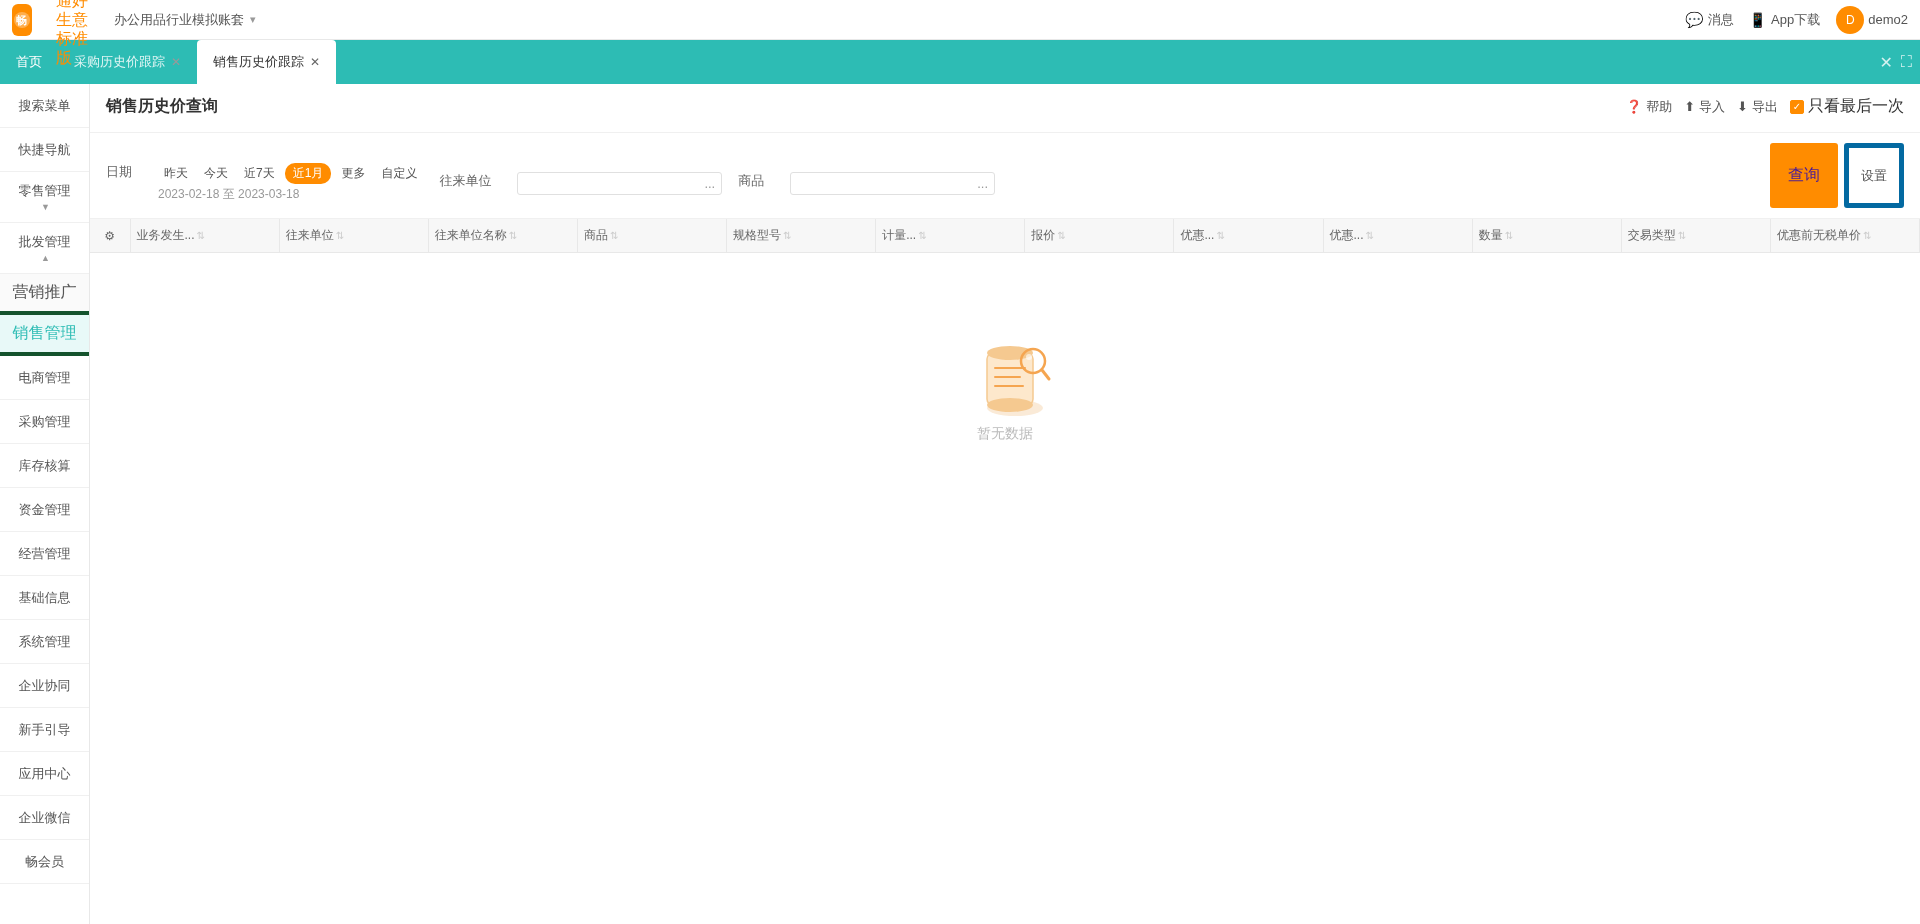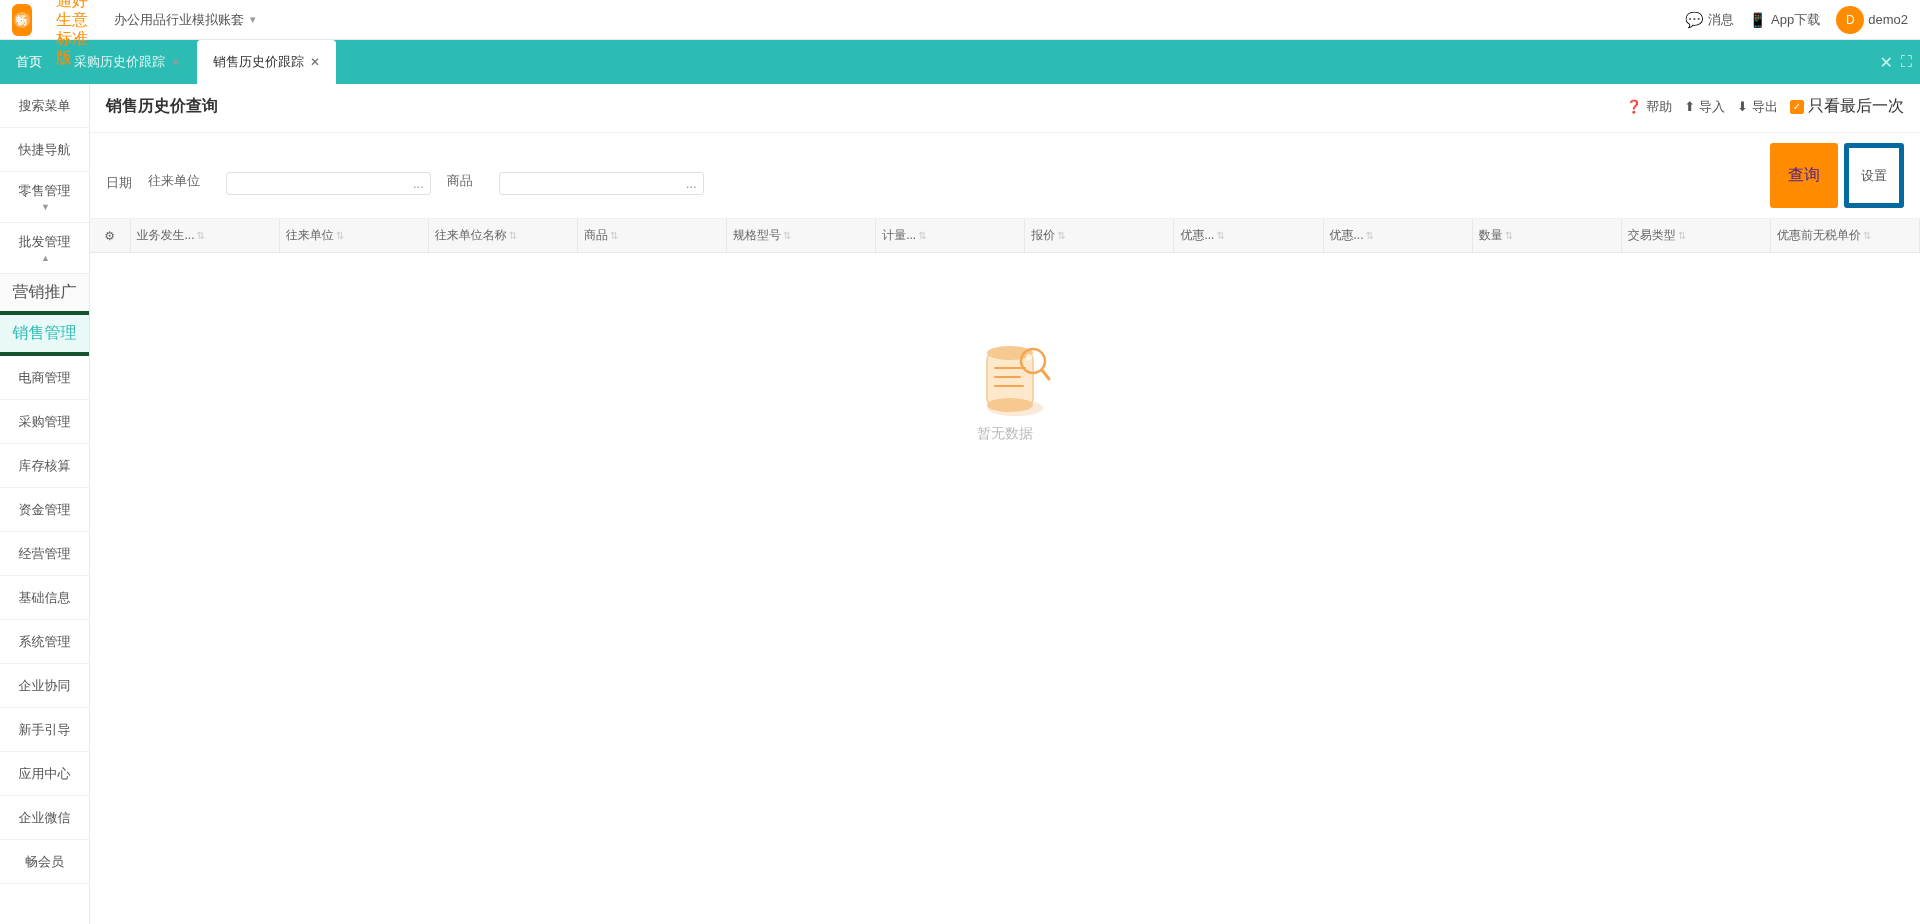--- a/index.html
+++ b/index.html
@@ -336,20 +336,31 @@
           <div class="checkbox-item">
             <div class="checkbox-checked"></div>
             <span>只看最后一次</span>
           </div>
         </div>
       </div>
 
       <div class="filter-bar">
         <div class="filter-group">
           <span class="filter-label">日期</span>
+          <div class="filter-date-col">
+            <div class="date-btns">
+              <span class="date-btn">昨天</span>
+              <span class="date-btn">今天</span>
+              <span class="date-btn">近7天</span>
+              <span class="date-btn active">近1月</span>
+              <span class="date-btn">更多</span>
+              <span class="date-btn">自定义</span>
+            </div>
+            <div class="date-range">2023-02-18 至 2023-03-18</div>
+          </div>
         </div>
 
         <div class="filter-group">
           <span class="filter-label">往来单位</span>
           <div class="filter-input-wrap">
             <input type="text" placeholder="" style="">
             <span class="dots-btn">...</span>
           </div>
         </div>
 

